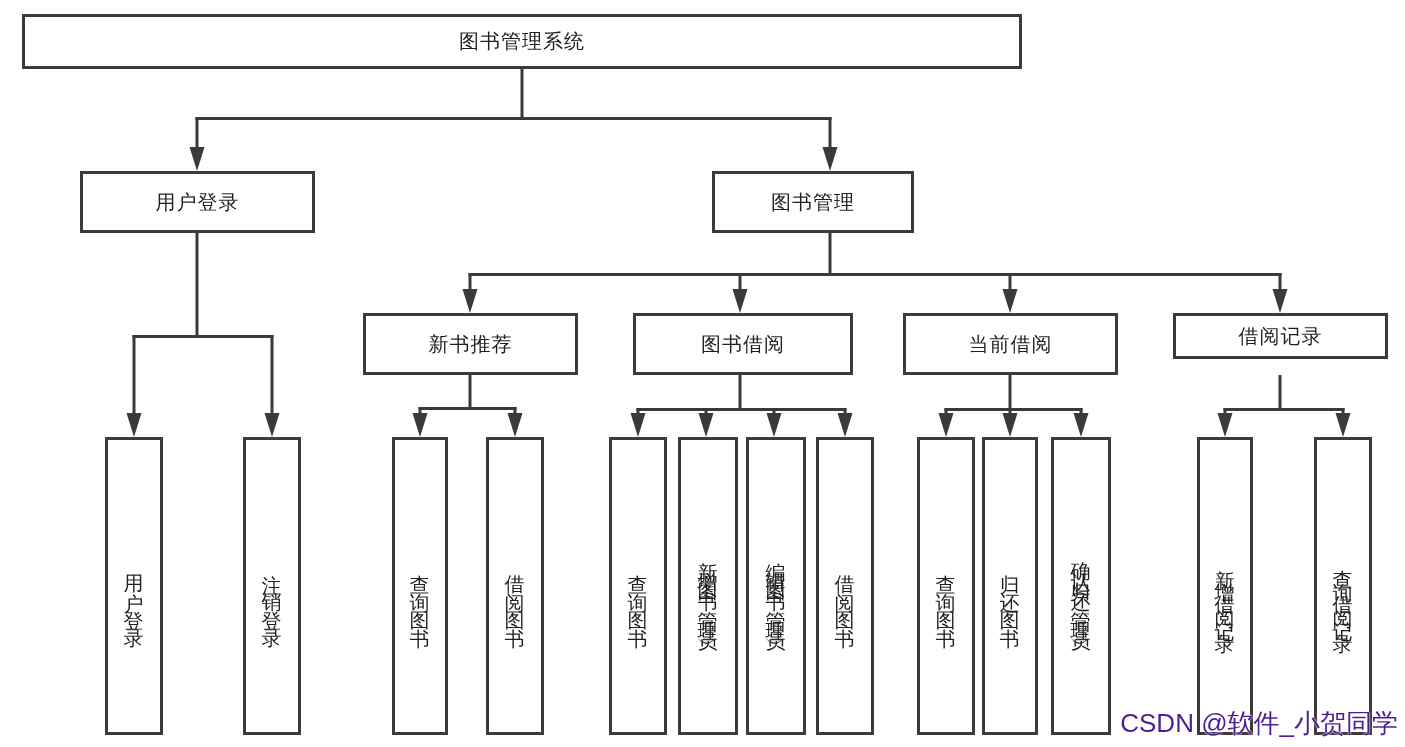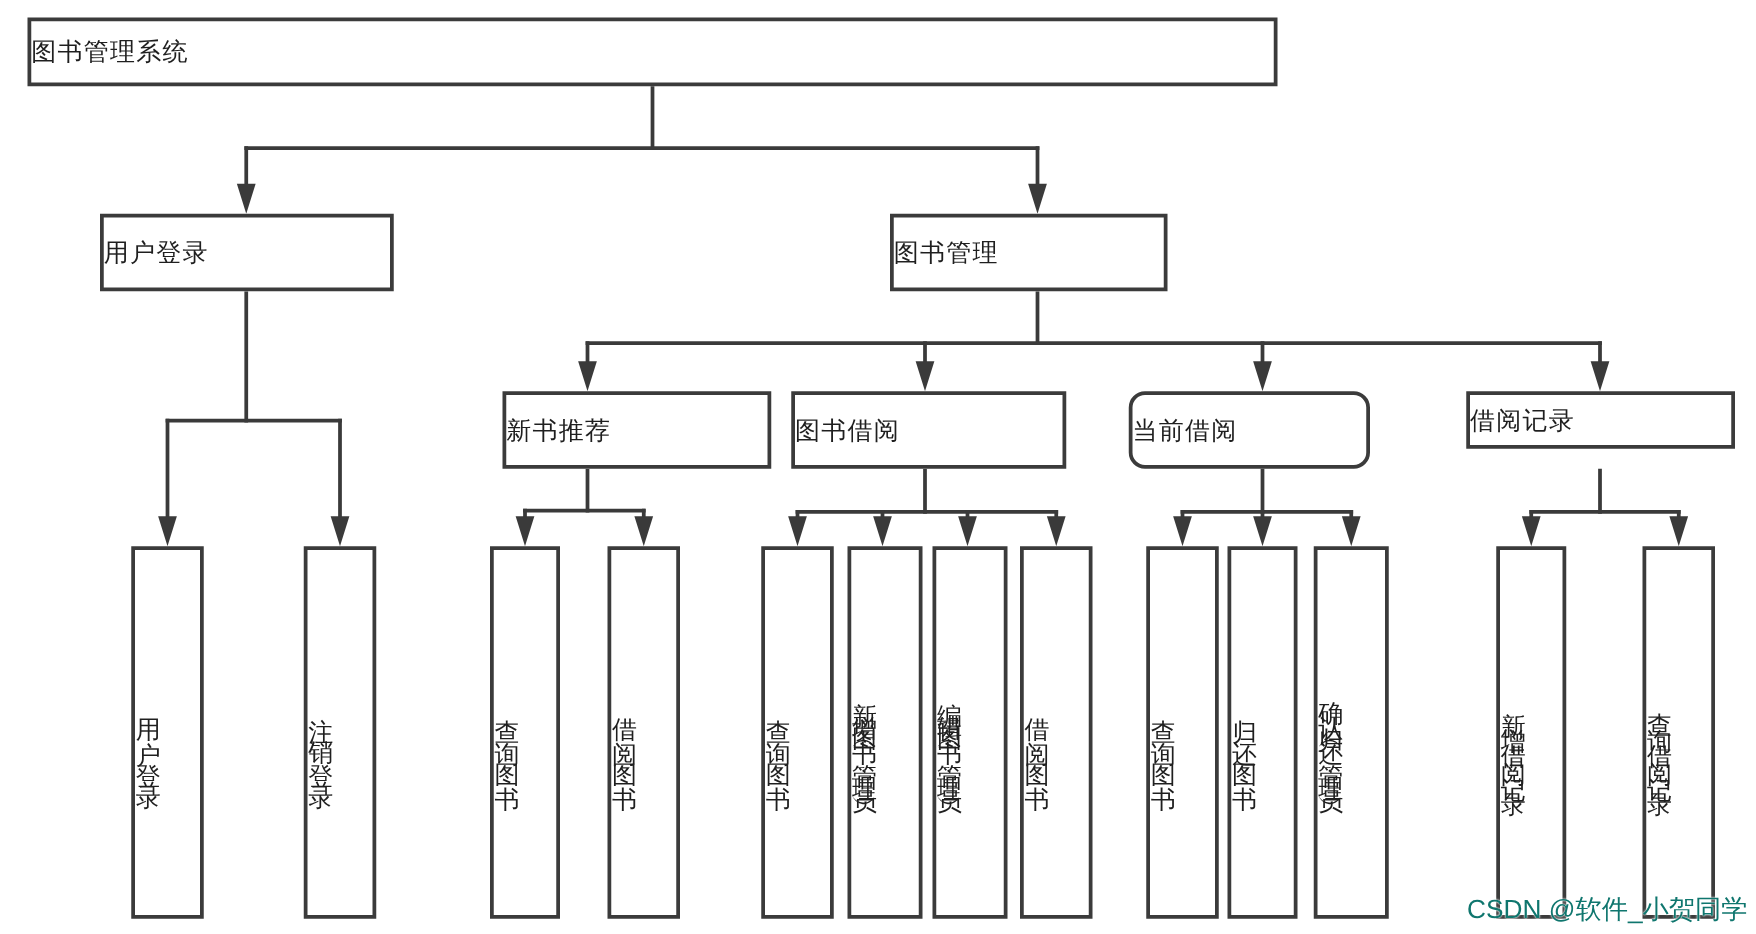--- a/index.html
+++ b/index.html
@@ -4,33 +4,33 @@
 <title>图书管理系统</title>
 <style>
   html,body{margin:0;padding:0;background:#ffffff;}
   .canvas{
     position:relative;width:1405px;height:747px;background:#ffffff;
     font-family:"Liberation Sans","DejaVu Sans",sans-serif;overflow:hidden;
   }
   svg.connectors{position:absolute;left:0;top:0;width:1405px;height:747px;}
   .node{
     position:absolute;box-sizing:border-box;background:#ffffff;
-    border:3px solid #3b3b3b;display:flex;align-items:center;
+    border:3px solid #3b3b3b;display:flex;align-items:center;justify-content:center;
     color:#1f1f1f;
   }
   .hlabel{font-size:20px;letter-spacing:1px;white-space:nowrap;}
   .leaf .vlabel{
     writing-mode:vertical-rl;text-orientation:mixed;
     font-size:20px;line-height:1;white-space:nowrap;
   }
   .ls-wide  .vlabel{letter-spacing:18px;margin-bottom:-18px;}
   .ls-mid   .vlabel{letter-spacing:13px;margin-bottom:-13px;}
   .ls-tight .vlabel{letter-spacing:10px;margin-bottom:-10px;}
   .watermark{
-    position:absolute;right:7px;bottom:6px;font-size:21px;color:#0f766e;
+    position:absolute;right:7px;bottom:6px;font-size:26px;color:#4c1d95;
     text-shadow:0 0 2px #ffffff, 0 0 1px #ffffff;white-space:nowrap;
   }
 </style>
 </head>
 <body>
 
 <div class="canvas">
 
   <svg class="connectors" xmlns="http://www.w3.org/2000/svg">
       <line x1="522" y1="68" x2="522" y2="120" stroke="#3a3a3a" stroke-width="3"></line>
@@ -87,31 +87,31 @@
       <polygon points="1335.5,413 1350.5,413 1343,437" fill="#3a3a3a"></polygon>
     </svg>
 
   <div class="node" style="left:22px;top:14px;width:1000px;height:55px;">
     <span class="hlabel">图书管理系统</span>
   </div>
 
   <div class="node" style="left:80px;top:171px;width:235px;height:62px;">
     <span class="hlabel">用户登录</span>
   </div>
-  <div class="node" style="left:712px;top:171px;width:222px;height:62px;">
+  <div class="node" style="left:712px;top:171px;width:202px;height:62px;">
     <span class="hlabel">图书管理</span>
   </div>
 
-  <div class="node" style="left:363px;top:313px;width:215px;height:62px;margin-left:39px;">
+  <div class="node" style="left:363px;top:313px;width:215px;height:62px;">
     <span class="hlabel">新书推荐</span>
   </div>
   <div class="node" style="left:633px;top:313px;width:220px;height:62px;">
     <span class="hlabel">图书借阅</span>
   </div>
-  <div class="node" style="left:903px;top:313px;width:193px;height:62px;border-radius:13px;">
+  <div class="node" style="left:903px;top:313px;width:215px;height:62px;">
     <span class="hlabel">当前借阅</span>
   </div>
   <div class="node" style="left:1173px;top:313px;width:215px;height:46px;">
     <span class="hlabel">借阅记录</span>
   </div>
 
   <div class="node leaf ls-wide" style="left:105px;top:437px;width:58px;height:298px;">
     <span class="vlabel">用户登录</span>
   </div>
   <div class="node leaf ls-wide" style="left:243px;top:437px;width:58px;height:298px;">

